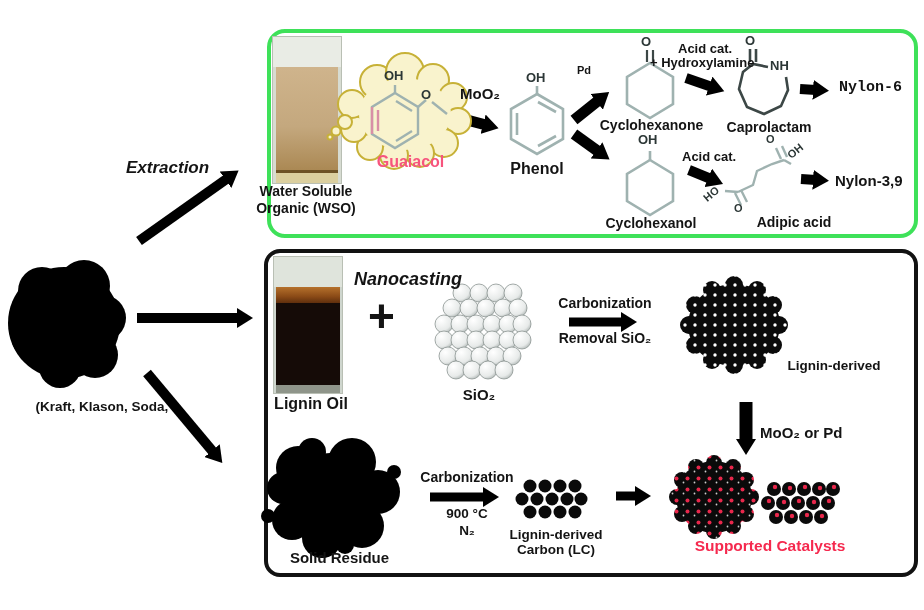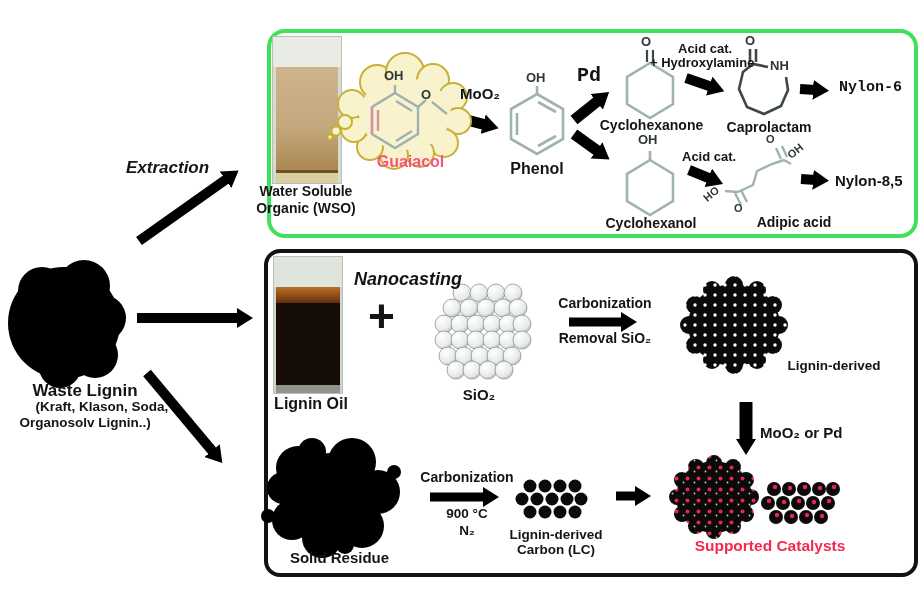--- a/index.html
+++ b/index.html
@@ -290,40 +290,38 @@
           <circle cx="792" cy="516" r="2.2"></circle>
           <circle cx="807" cy="515" r="2.2"></circle>
           <circle cx="822" cy="516" r="2.2"></circle>
       </g>
     </g>
   </svg>
 
 
   <div class="lbl it" style="left:126px;top:158px;font-size:17px;">Extraction</div>
 
-  <div class="lbl c" style="left:0px;top:381px;width:170px;font-size:17px;">Waste Lignin</div>
   <div class="lbl c" style="left:0px;top:399px;width:170px;font-size:13.5px;padding-left:17px;">(Kraft, Klason, Soda,</div>
-  <div class="lbl c" style="left:0px;top:415px;width:170px;font-size:13.5px;">Organosolv Lignin..)</div>
 
   <div class="lbl c" style="left:256px;top:183px;width:100px;font-size:14px;">Water Soluble</div>
   <div class="lbl c" style="left:256px;top:200px;width:100px;font-size:14px;">Organic (WSO)</div>
 
   <div class="lbl c pink" style="left:363px;top:153px;width:95px;font-size:16px;">Guaiacol</div>
   <div class="lbl" style="left:460px;top:85px;font-size:15px;">MoO₂</div>
   <div class="lbl c" style="left:503px;top:160px;width:68px;font-size:16px;">Phenol</div>
-  <div class="lbl" style="left:577px;top:64px;font-size:20px;font-family:Liberation Mono, monospace;">Pd</div>
+  <div class="lbl" style="left:577px;top:64px;font-size:11px;">Pd</div>
   <div class="lbl c" style="left:594px;top:117px;width:115px;font-size:14px;">Cyclohexanone</div>
   <div class="lbl" style="left:678px;top:42px;font-size:13px;">Acid cat.</div>
   <div class="lbl" style="left:650px;top:56px;font-size:13px;">+ Hydroxylamine</div>
   <div class="lbl c" style="left:719px;top:119px;width:100px;font-size:14px;">Caprolactam</div>
   <div class="lbl" style="left:839px;top:79px;font-size:15px;font-family:Liberation Mono, monospace;">Nylon-6</div>
   <div class="lbl c" style="left:596px;top:215px;width:110px;font-size:14px;">Cyclohexanol</div>
   <div class="lbl" style="left:682px;top:150px;font-size:13px;">Acid cat.</div>
   <div class="lbl c" style="left:744px;top:214px;width:100px;font-size:14px;">Adipic acid</div>
-  <div class="lbl" style="left:835px;top:172px;font-size:15px;">Nylon-8,5</div>
+  <div class="lbl" style="left:835px;top:172px;font-size:15px;">Nylon-3,9</div>
 
   <div class="lbl atom" style="left:384px;top:69px;">OH</div>
   <div class="lbl atom" style="left:421px;top:88px;">O</div>
   <div class="lbl atom" style="left:526px;top:71px;">OH</div>
   <div class="lbl atom" style="left:641px;top:35px;">O</div>
   <div class="lbl atom" style="left:745px;top:34px;">O</div>
   <div class="lbl atom" style="left:770px;top:59px;">NH</div>
   <div class="lbl atom" style="left:638px;top:133px;">OH</div>
   <div class="lbl atom-s" style="left:766px;top:133px;">O</div>
   <div class="lbl atom-s rot" style="left:789px;top:150px;">OH</div>

